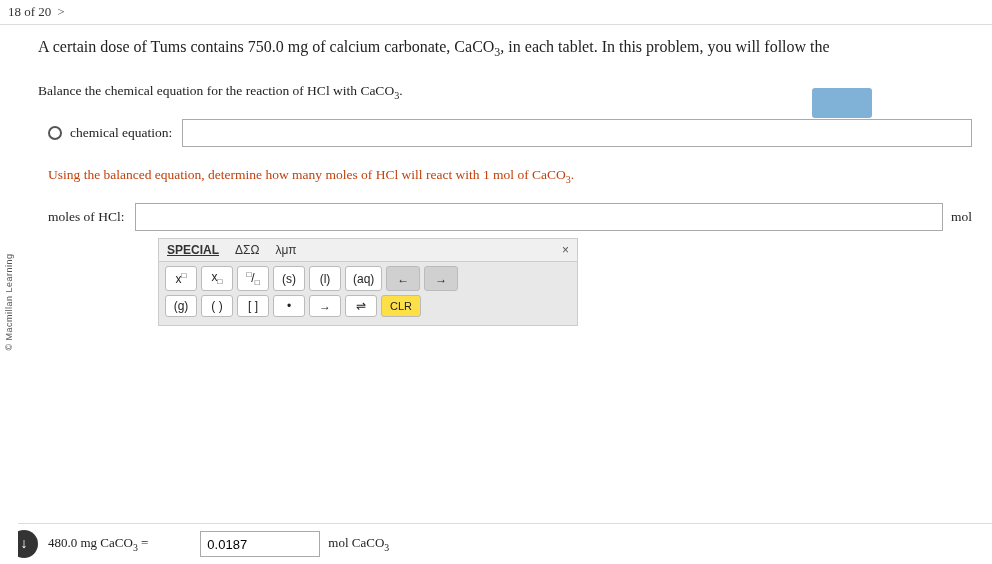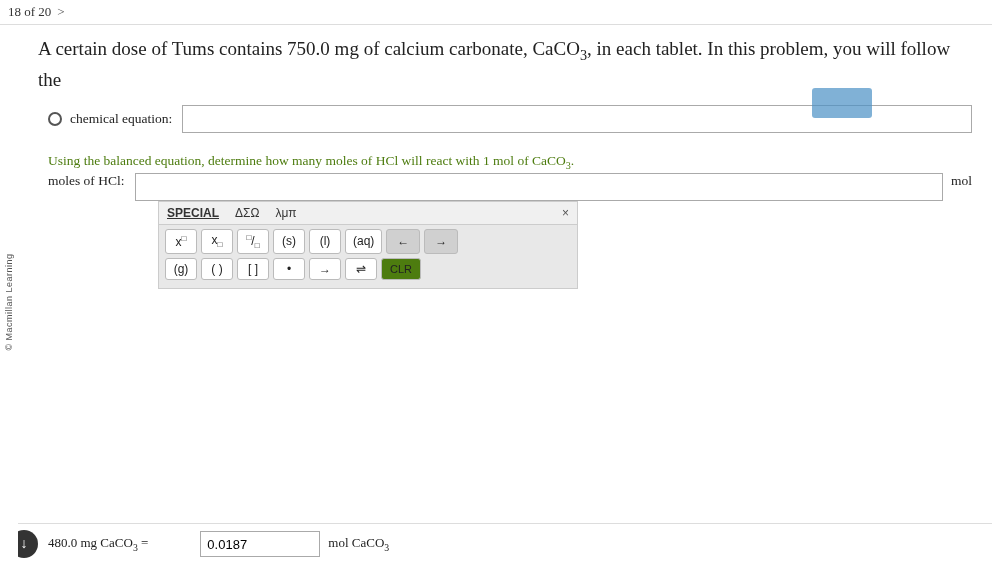--- a/index.html
+++ b/index.html
@@ -65,24 +65,24 @@
       letter-spacing: 0.5px;
     }
 
     
     .main-content {
       padding: 10px 20px 10px 22px;
       margin-left: 16px;
     }
 
     .intro-text {
-      font-size: 19px;
+      font-size: 16px;
       color: #222;
       line-height: 1.5;
-      margin-bottom: 10px;
+      margin-bottom: 20px;
     }
 
     .balance-instruction {
       font-size: 13.5px;
       color: #222;
       margin-bottom: 16px;
       line-height: 1.5;
     }
 
     
@@ -114,29 +114,31 @@
       height: 28px;
       border: 1px solid #aaa;
       background: #fff;
       outline: none;
       padding: 2px 6px;
       font-size: 13px;
     }
 
     .using-text {
       font-size: 13.5px;
-      color: #4d7c0f;
+      color: #c2410c;
       line-height: 1.5;
+      margin-bottom: 16px;
       padding-left: 10px;
     }
 
     
     .moles-row {
       display: flex;
-      margin-bottom: 0;
+      align-items: center;
+      margin-bottom: 7px;
       padding-left: 10px;
     }
 
     .moles-label {
       font-size: 13.5px;
       color: #222;
       margin-right: 10px;
       white-space: nowrap;
     }
 
@@ -228,21 +230,21 @@
       border: 1px solid #bbb;
       border-radius: 3px;
       padding: 3px 10px;
       font-size: 12px;
       cursor: pointer;
       min-width: 32px;
       text-align: center;
     }
 
     .kb-btn-clr {
-      background: #4d7c0f;
+      background: #fde047;
       border: 1px solid #bbb;
       border-radius: 3px;
       padding: 3px 8px;
       font-size: 11px;
       cursor: pointer;
     }
 
     
     .calc-row {
       display: flex;
@@ -323,20 +325,23 @@
   <div class="vertical-label">
     <span>© Macmillan Learning</span>
   </div>
 
   <div class="main-content">
 
     <div class="intro-text">
       <span>A certain dose of Tums contains 750.0 mg of calcium carbonate, CaCO</span><sub class="math-sub">3</sub><span>, in each tablet. In this problem, you will follow the</span><br>
     </div>
 
+    <div class="balance-instruction">
+      <span>Balance the chemical equation for the reaction of HCl with CaCO</span><sub class="math-sub">3</sub><span>.</span>
+    </div>
 
     <div class="blue-overlay"></div>
 
     <div class="chem-equation-row">
       <div class="radio-circle"></div>
       <span class="field-label">chemical equation:</span>
       <input class="text-input-wide" type="text" value="" style="">
     </div>
 
     <div class="using-text">

